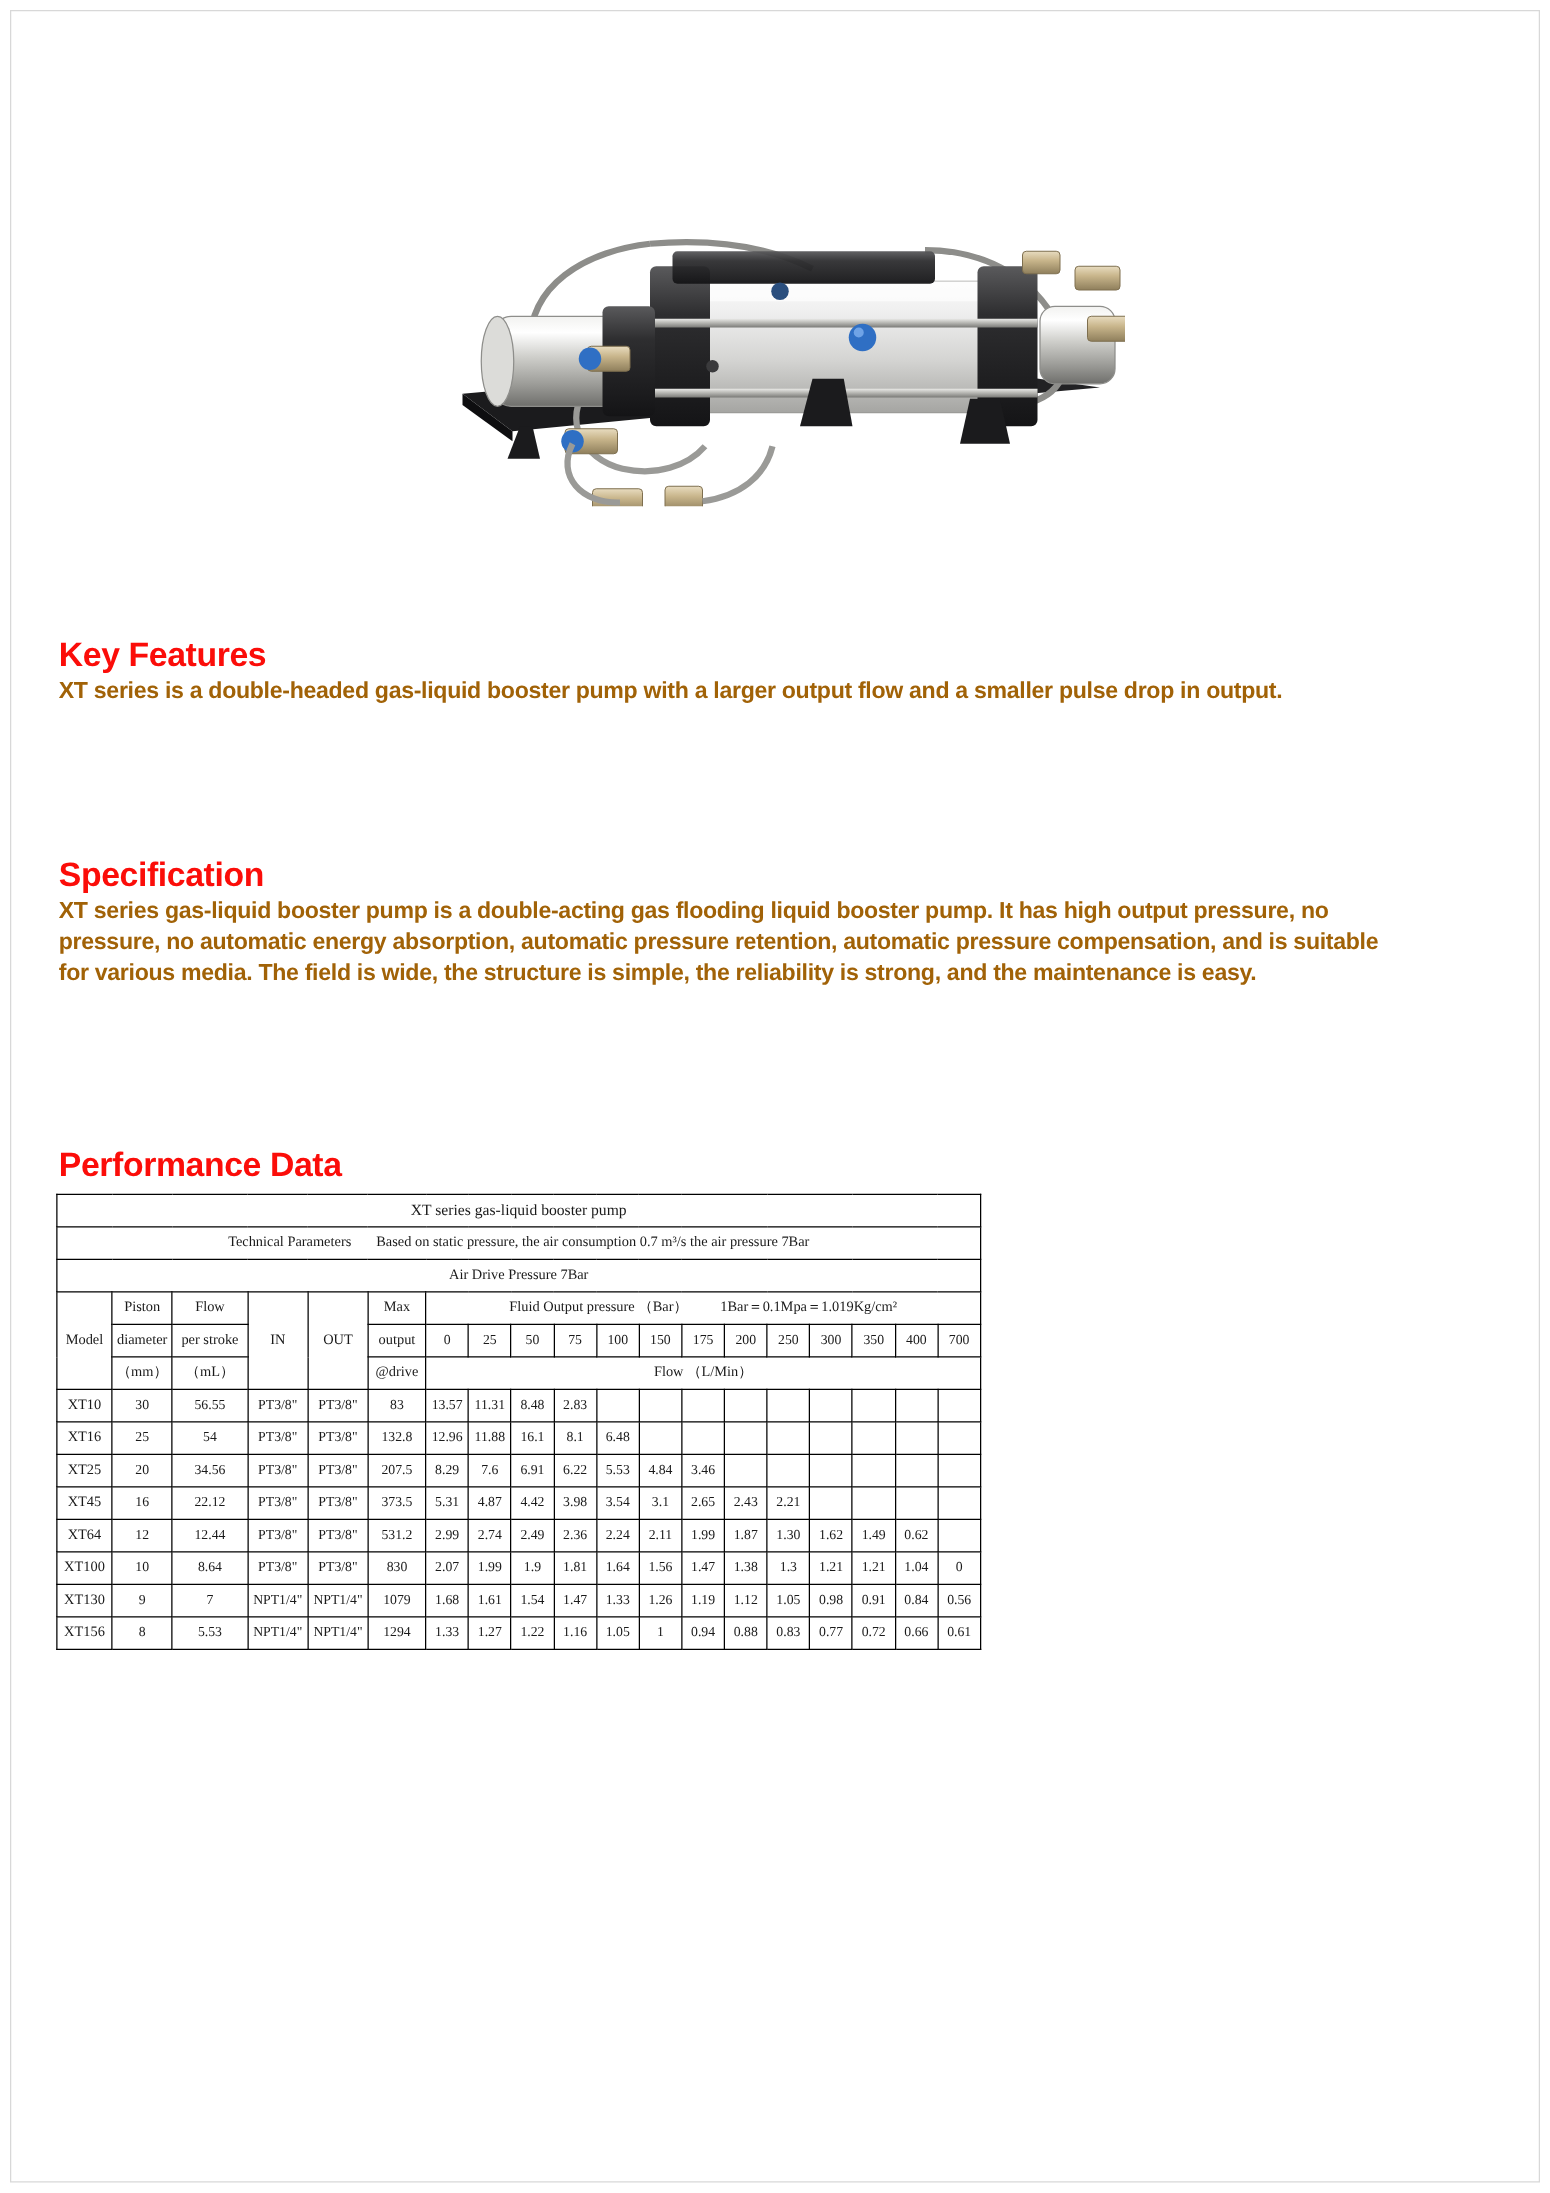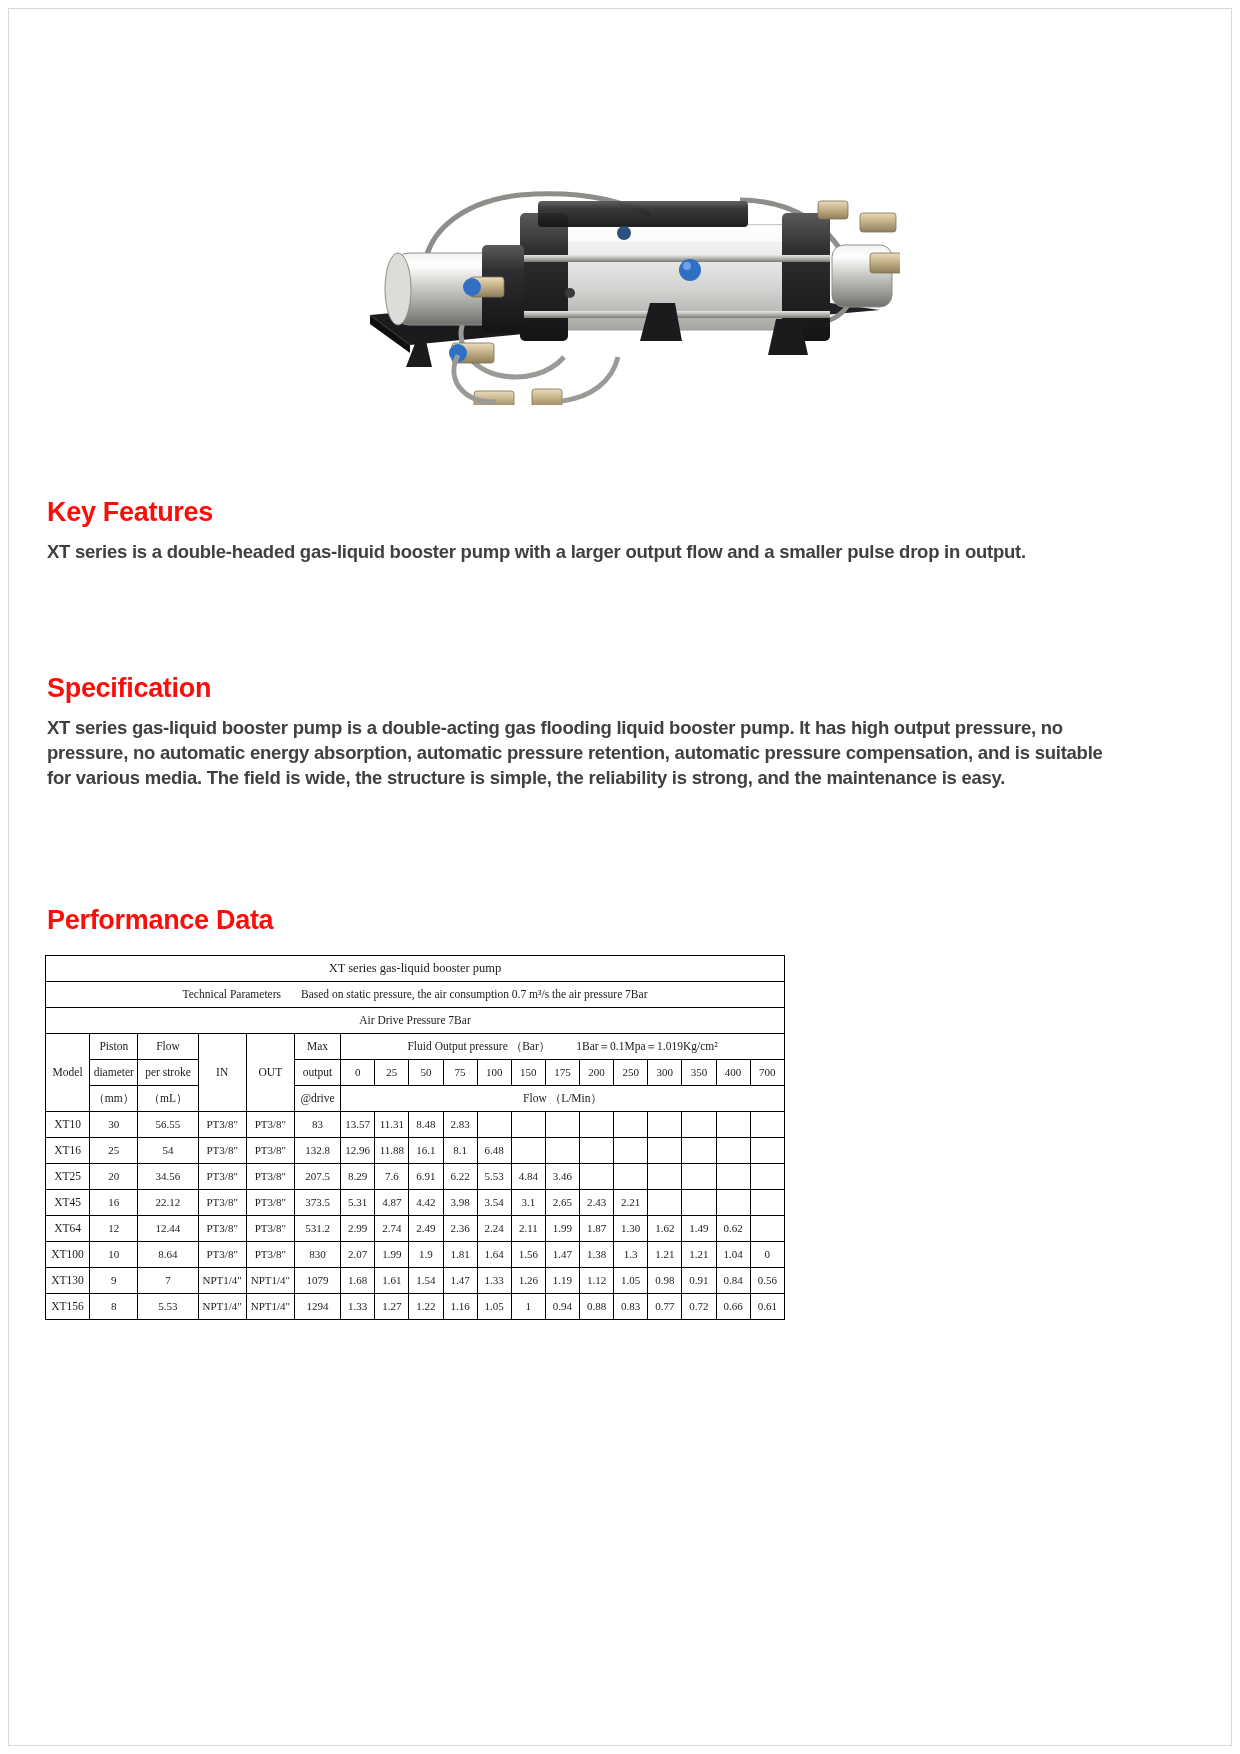--- a/index.html
+++ b/index.html
@@ -43,28 +43,29 @@
 
   
   .sec-head {
     position: absolute;
     font-family: "Liberation Sans", sans-serif;
     font-weight: bold;
     font-size: 27px;
     letter-spacing: -0.3px;
     color: #fb0d09;
     white-space: nowrap;
+    margin-top: 12px;
   }
   .body-text {
     position: absolute;
     font-family: "Liberation Sans", sans-serif;
     font-weight: bold;
     font-size: 18.5px;
     line-height: 25px;
-    color: #404040;
+    color: #a16207;
     letter-spacing: -0.25px;
   }
   #key-features-head { left: 47px; top: 497px; }
   #key-features-body { left: 47px; top: 539px; width: 990px; }
   #specification-head { left: 47px; top: 673px; }
   #specification-body { left: 47px; top: 715px; width: 1060px; }
   #performance-head  { left: 47px; top: 905px; }
 
   
   .table-wrap {

